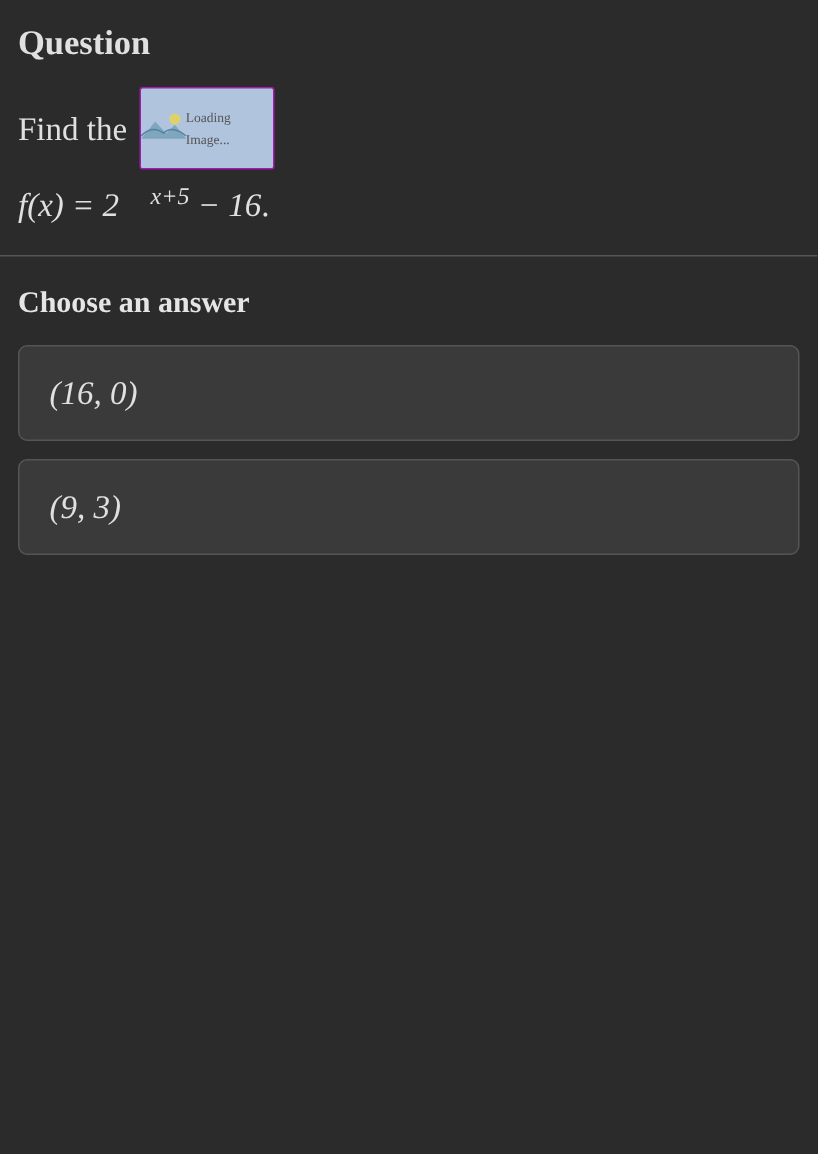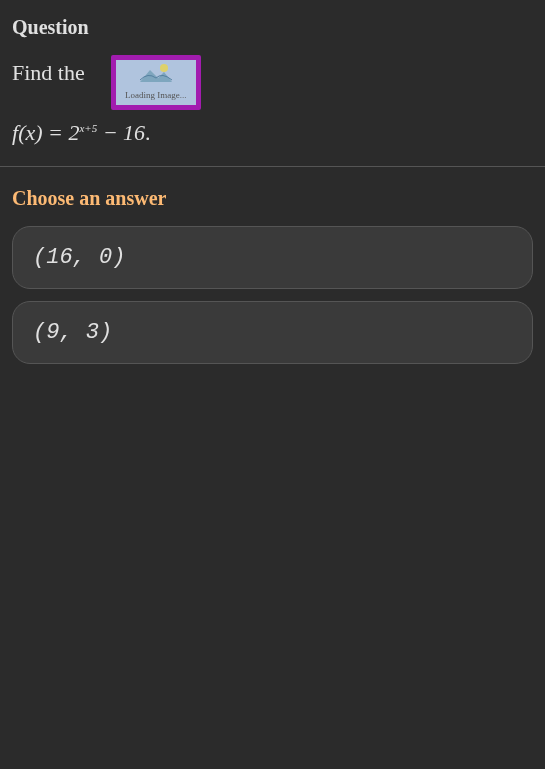--- a/index.html
+++ b/index.html
@@ -15,45 +15,45 @@
       font-family: 'Georgia', serif;
       color: #e0e0e0;
     }
 
     .question-section {
       padding: 16px 12px 20px 12px;
       border-bottom: 1px solid #555;
     }
 
     .question-title {
-      font-size: 20px;
+      font-size: 23px;
       font-weight: bold;
       color: #e0e0e0;
       margin-bottom: 16px;
     }
 
     .question-text {
       font-size: 22px;
       color: #e0e0e0;
       line-height: 1.6;
       display: flex;
-      align-items: flex-start;
+      align-items: center;
       flex-wrap: wrap;
-      gap: 26px;
+      gap: 8px;
     }
 
     .image-placeholder {
       display: inline-flex;
-      flex-direction: column;
+      flex-direction: row;
       align-items: center;
       justify-content: center;
       width: 90px;
       height: 55px;
       background-color: #b0c4de;
-      border: 5px solid #a21caf;
+      border: 1px solid #a21caf;
       border-radius: 2px;
       font-size: 10px;
       color: #333;
       vertical-align: middle;
     }
 
     .image-placeholder svg {
       width: 32px;
       height: 24px;
       margin-bottom: 2px;
@@ -66,44 +66,44 @@
 
     .math-formula {
       display: block;
       font-size: 22px;
       margin-top: 10px;
       color: #e0e0e0;
       font-style: italic;
     }
 
     sup {
-      font-size: 11px;
+      font-size: 16px;
+      margin-left: 21px;
     }
 
     .answer-section {
       padding: 20px 12px 12px 12px;
     }
 
     .choose-label {
       font-size: 20px;
       font-weight: bold;
-      color: #fdba74;
+      color: #e5e5e5;
       margin-bottom: 16px;
     }
 
     .answer-option {
       background-color: #3a3a3a;
       border: 1px solid #555;
-      border-radius: 18px;
+      border-radius: 6px;
       padding: 18px 20px;
       margin-bottom: 12px;
       cursor: pointer;
       display: flex;
       align-items: center;
-      font-family: Liberation Mono, monospace;
     }
 
     .answer-text {
       font-size: 22px;
       color: #e0e0e0;
       font-style: italic;
     }
 
     .math-inline {
       font-style: italic;

